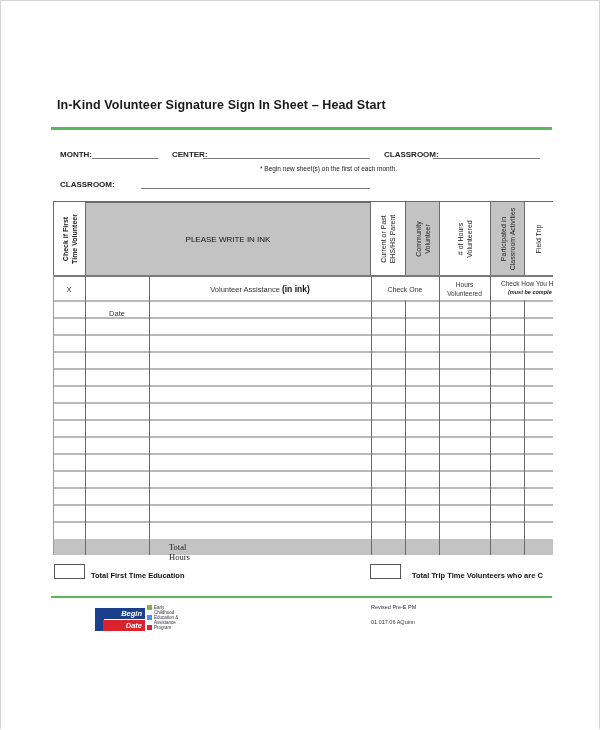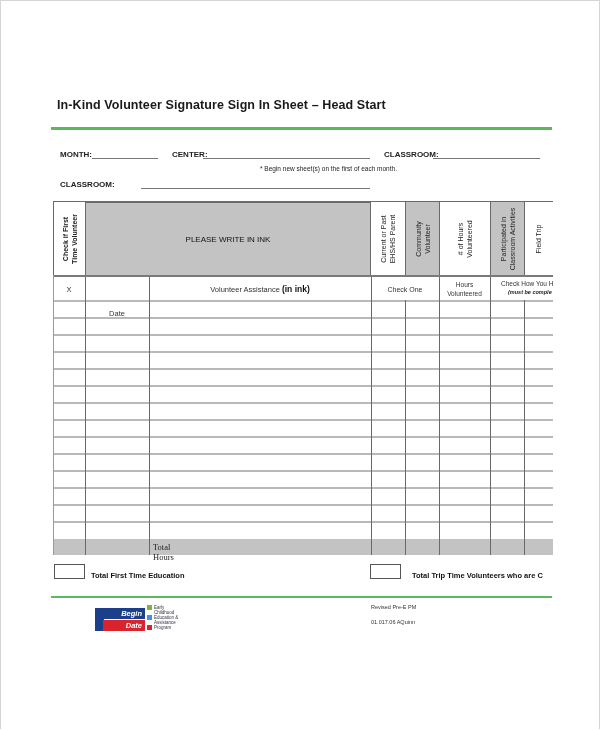--- a/index.html
+++ b/index.html
@@ -151,21 +151,21 @@
   <div style="position:absolute;left:0;top:203px;width:500px;height:15px;"></div>
   <div style="position:absolute;left:0;top:220px;width:500px;height:15px;"></div>
   <div style="position:absolute;left:0;top:237px;width:500px;height:15px;"></div>
   <div style="position:absolute;left:0;top:254px;width:500px;height:15px;"></div>
   <div style="position:absolute;left:0;top:271px;width:500px;height:15px;"></div>
   <div style="position:absolute;left:0;top:288px;width:500px;height:15px;"></div>
   <div style="position:absolute;left:0;top:305px;width:500px;height:15px;"></div>
   <div style="position:absolute;left:0;top:322px;width:500px;height:15px;"></div>
 
   <div class="total-row" style="left:0;top:338px;width:500px;height:16px;"></div>
-  <div class="total-text" style="left:100px;top:341px;">Total Hours</div>
+  <div class="total-text" style="left:116px;top:341px;">Total Hours</div>
 
   <div class="vline" style="left:0;top:74px;height:280px;background:#9a9a9a;"></div>
   <div class="vline" style="left:32px;top:76px;height:278px;"></div>
   <div class="vline" style="left:96px;top:76px;height:278px;"></div>
   <div class="vline" style="left:318px;top:76px;height:278px;"></div>
   <div class="vline" style="left:352px;top:99px;height:255px;"></div>
   <div class="vline" style="left:386px;top:76px;height:278px;"></div>
   <div class="vline" style="left:437px;top:76px;height:278px;"></div>
   <div class="vline" style="left:471px;top:99px;height:255px;"></div>
 </div>

